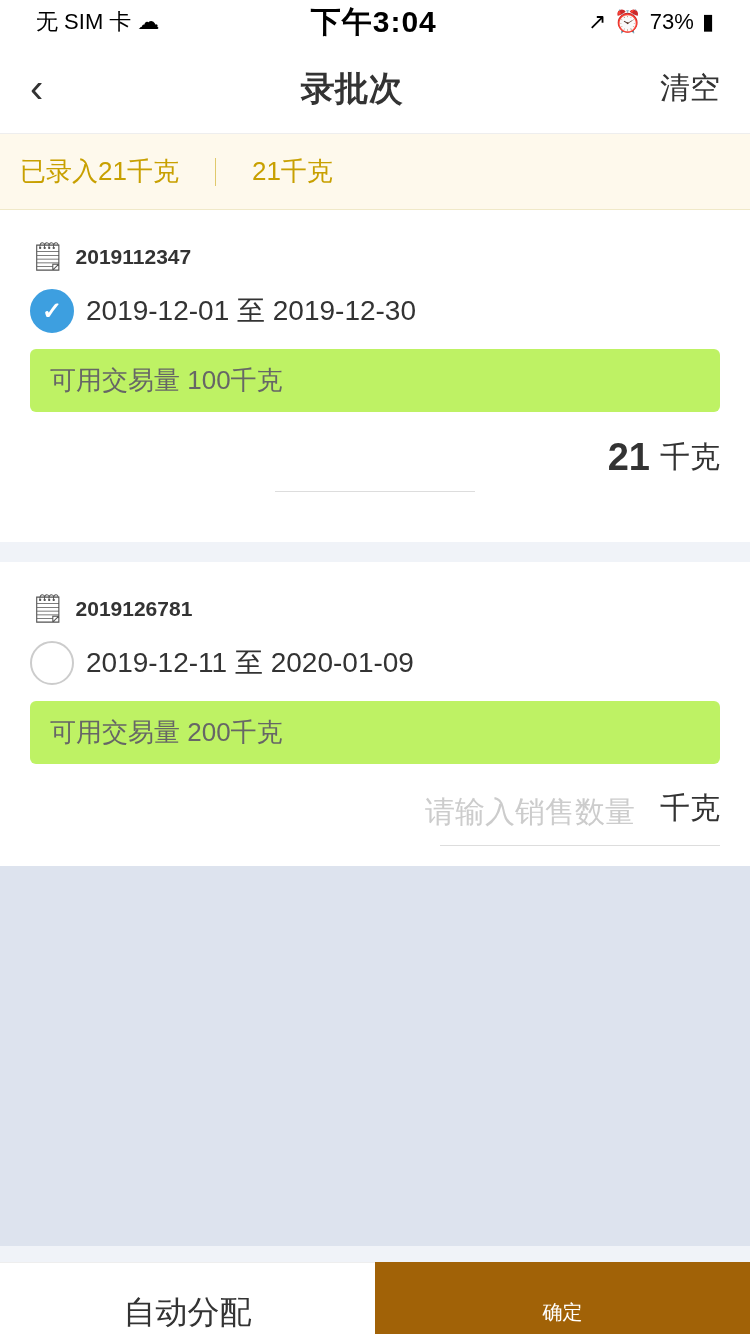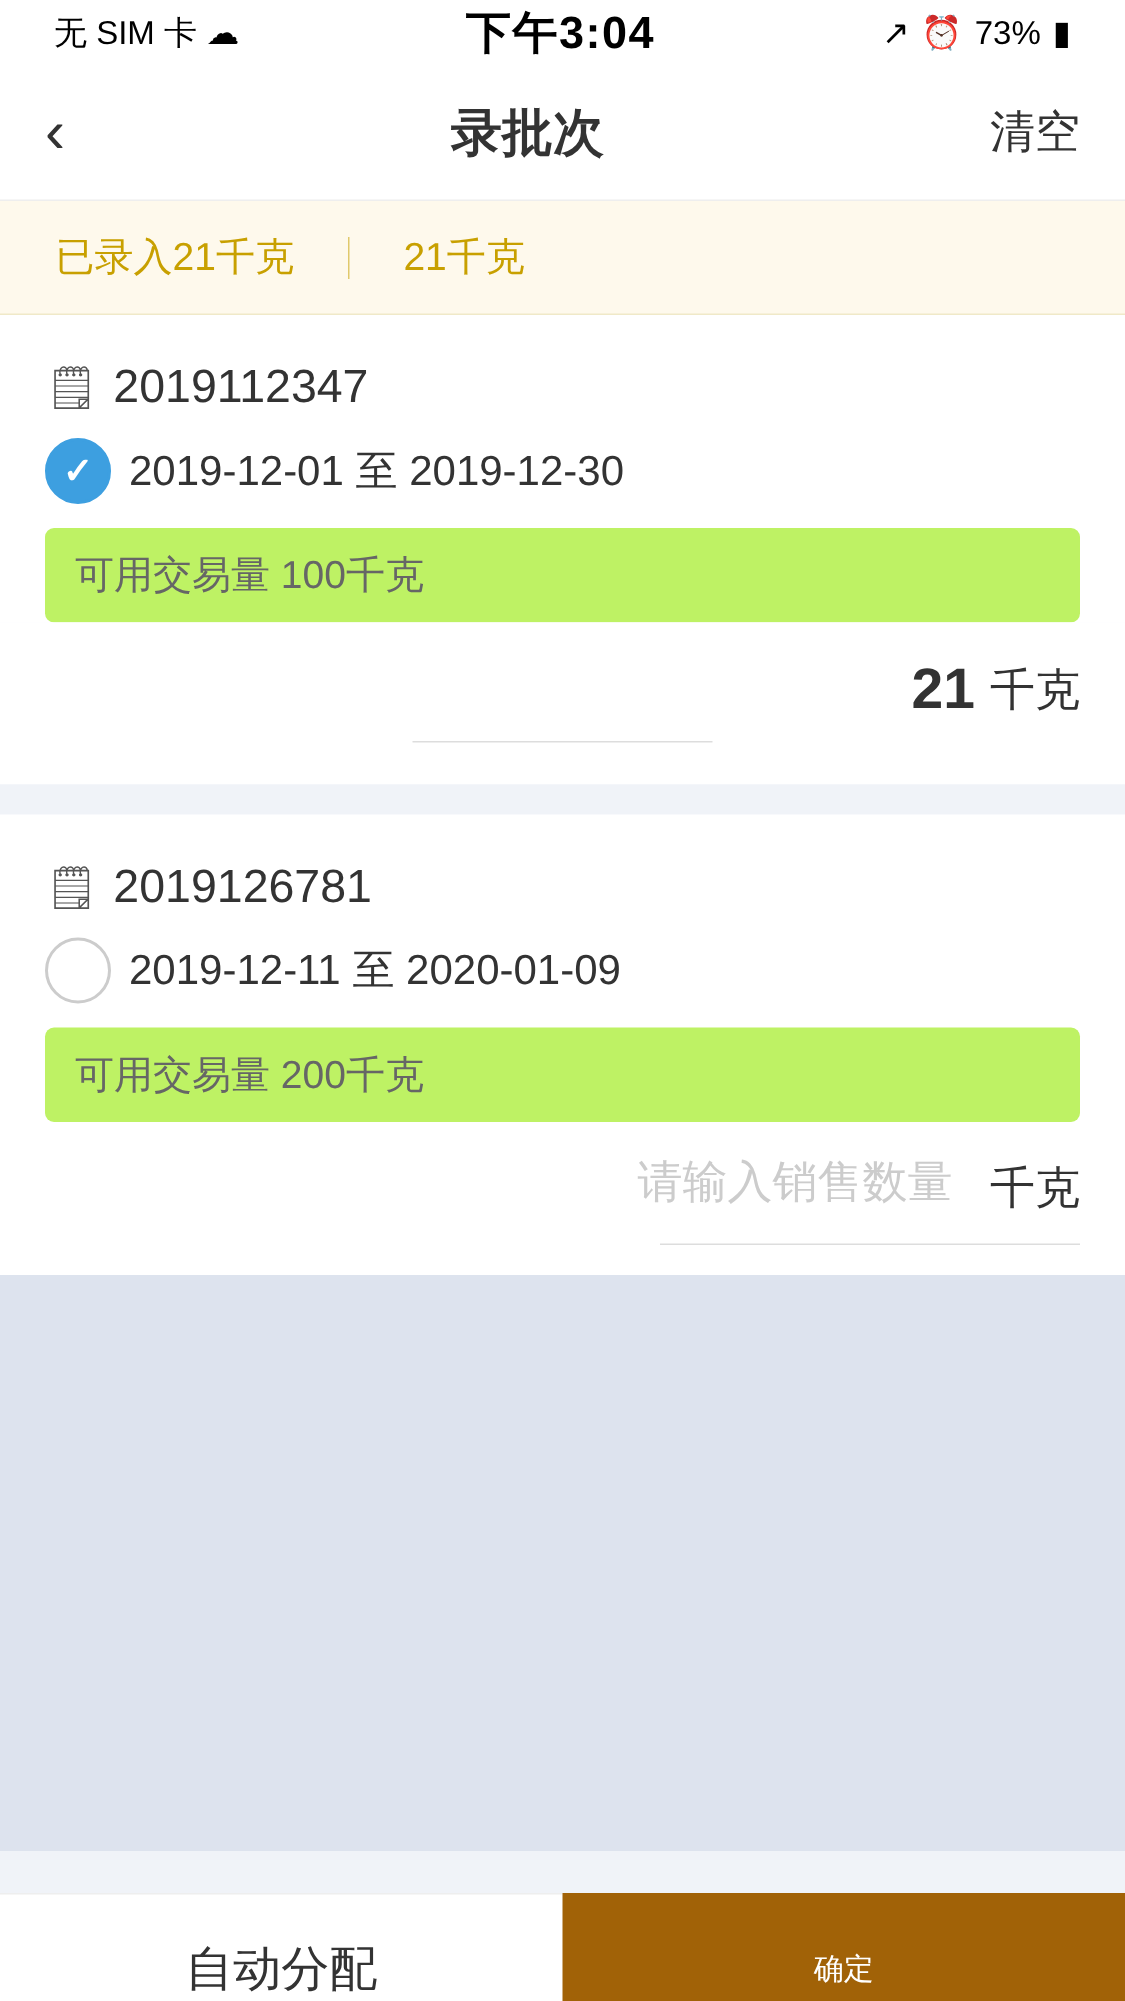--- a/index.html
+++ b/index.html
@@ -67,21 +67,21 @@
     .nav-clear {
       font-size: 30px;
       color: #333;
       cursor: pointer;
     }
 
     
     .info-banner {
       width: 750px;
       background: #fef9ec;
-      padding: 20px 37px;
+      padding: 20px 20px;
       display: flex;
       align-items: center;
       gap: 36px;
       border-bottom: 1px solid #f0e9c8;
     }
     .info-text {
       font-size: 26px;
       color: #c8a000;
     }
     .info-divider {
@@ -99,22 +99,22 @@
       display: flex;
       align-items: center;
       gap: 10px;
       margin-bottom: 16px;
     }
     .batch-icon {
       font-size: 28px;
       color: #555;
     }
     .batch-id {
-      font-size: 31px;
-      font-weight: 400;
+      font-size: 21px;
+      font-weight: 700;
       color: #333;
     }
 
     .batch-date-row {
       display: flex;
       align-items: center;
       gap: 12px;
       margin-bottom: 16px;
     }
     .radio-circle {
@@ -171,33 +171,33 @@
       color: #333;
     }
     .amount-underline {
       width: 200px;
       height: 1px;
       background: #ddd;
       margin: 0 auto;
     }
     .amount-wrapper {
       background: #fff;
-      padding-bottom: 12px;
+      padding-bottom: 34px;
     }
 
     
     .section-divider {
       height: 20px;
       background: #f0f3f8;
     }
 
     
     .input-row {
       display: flex;
-      align-items: flex-start;
+      align-items: flex-end;
       justify-content: flex-end;
       padding: 24px 30px 16px 30px;
       background: #fff;
       gap: 10px;
     }
     .qty-input {
       font-size: 30px;
       color: #ccc;
       text-align: right;
       border: none;

